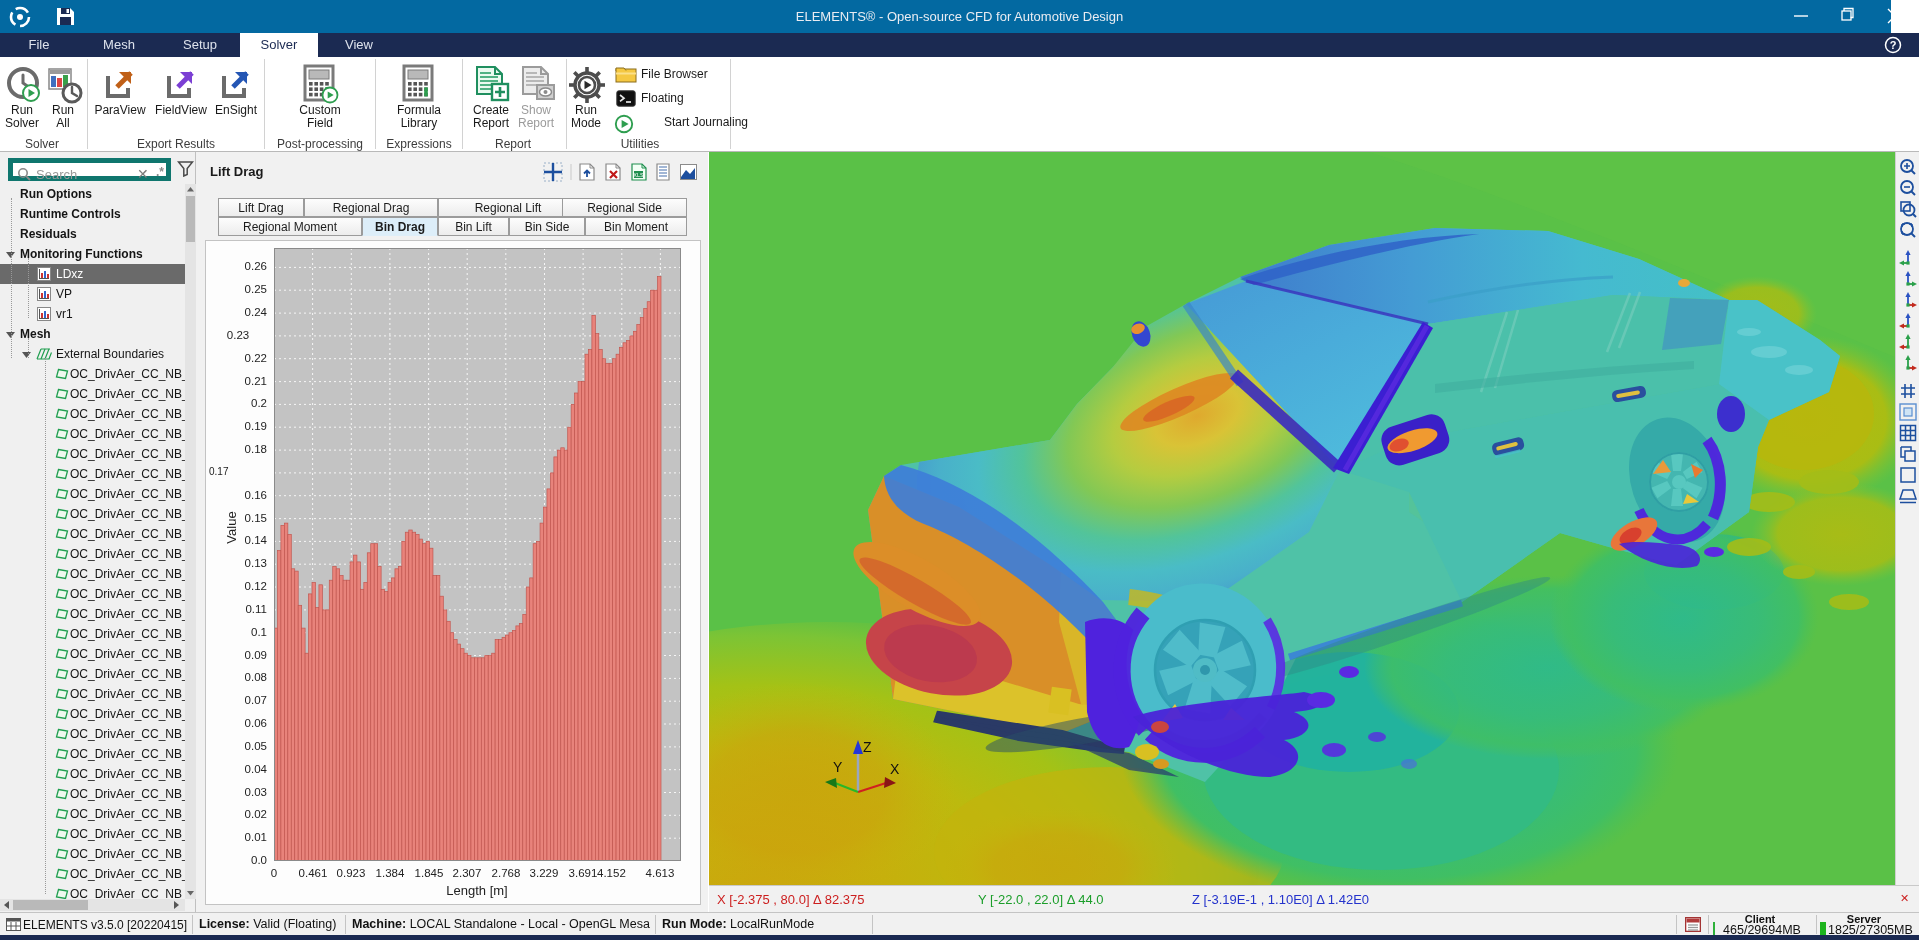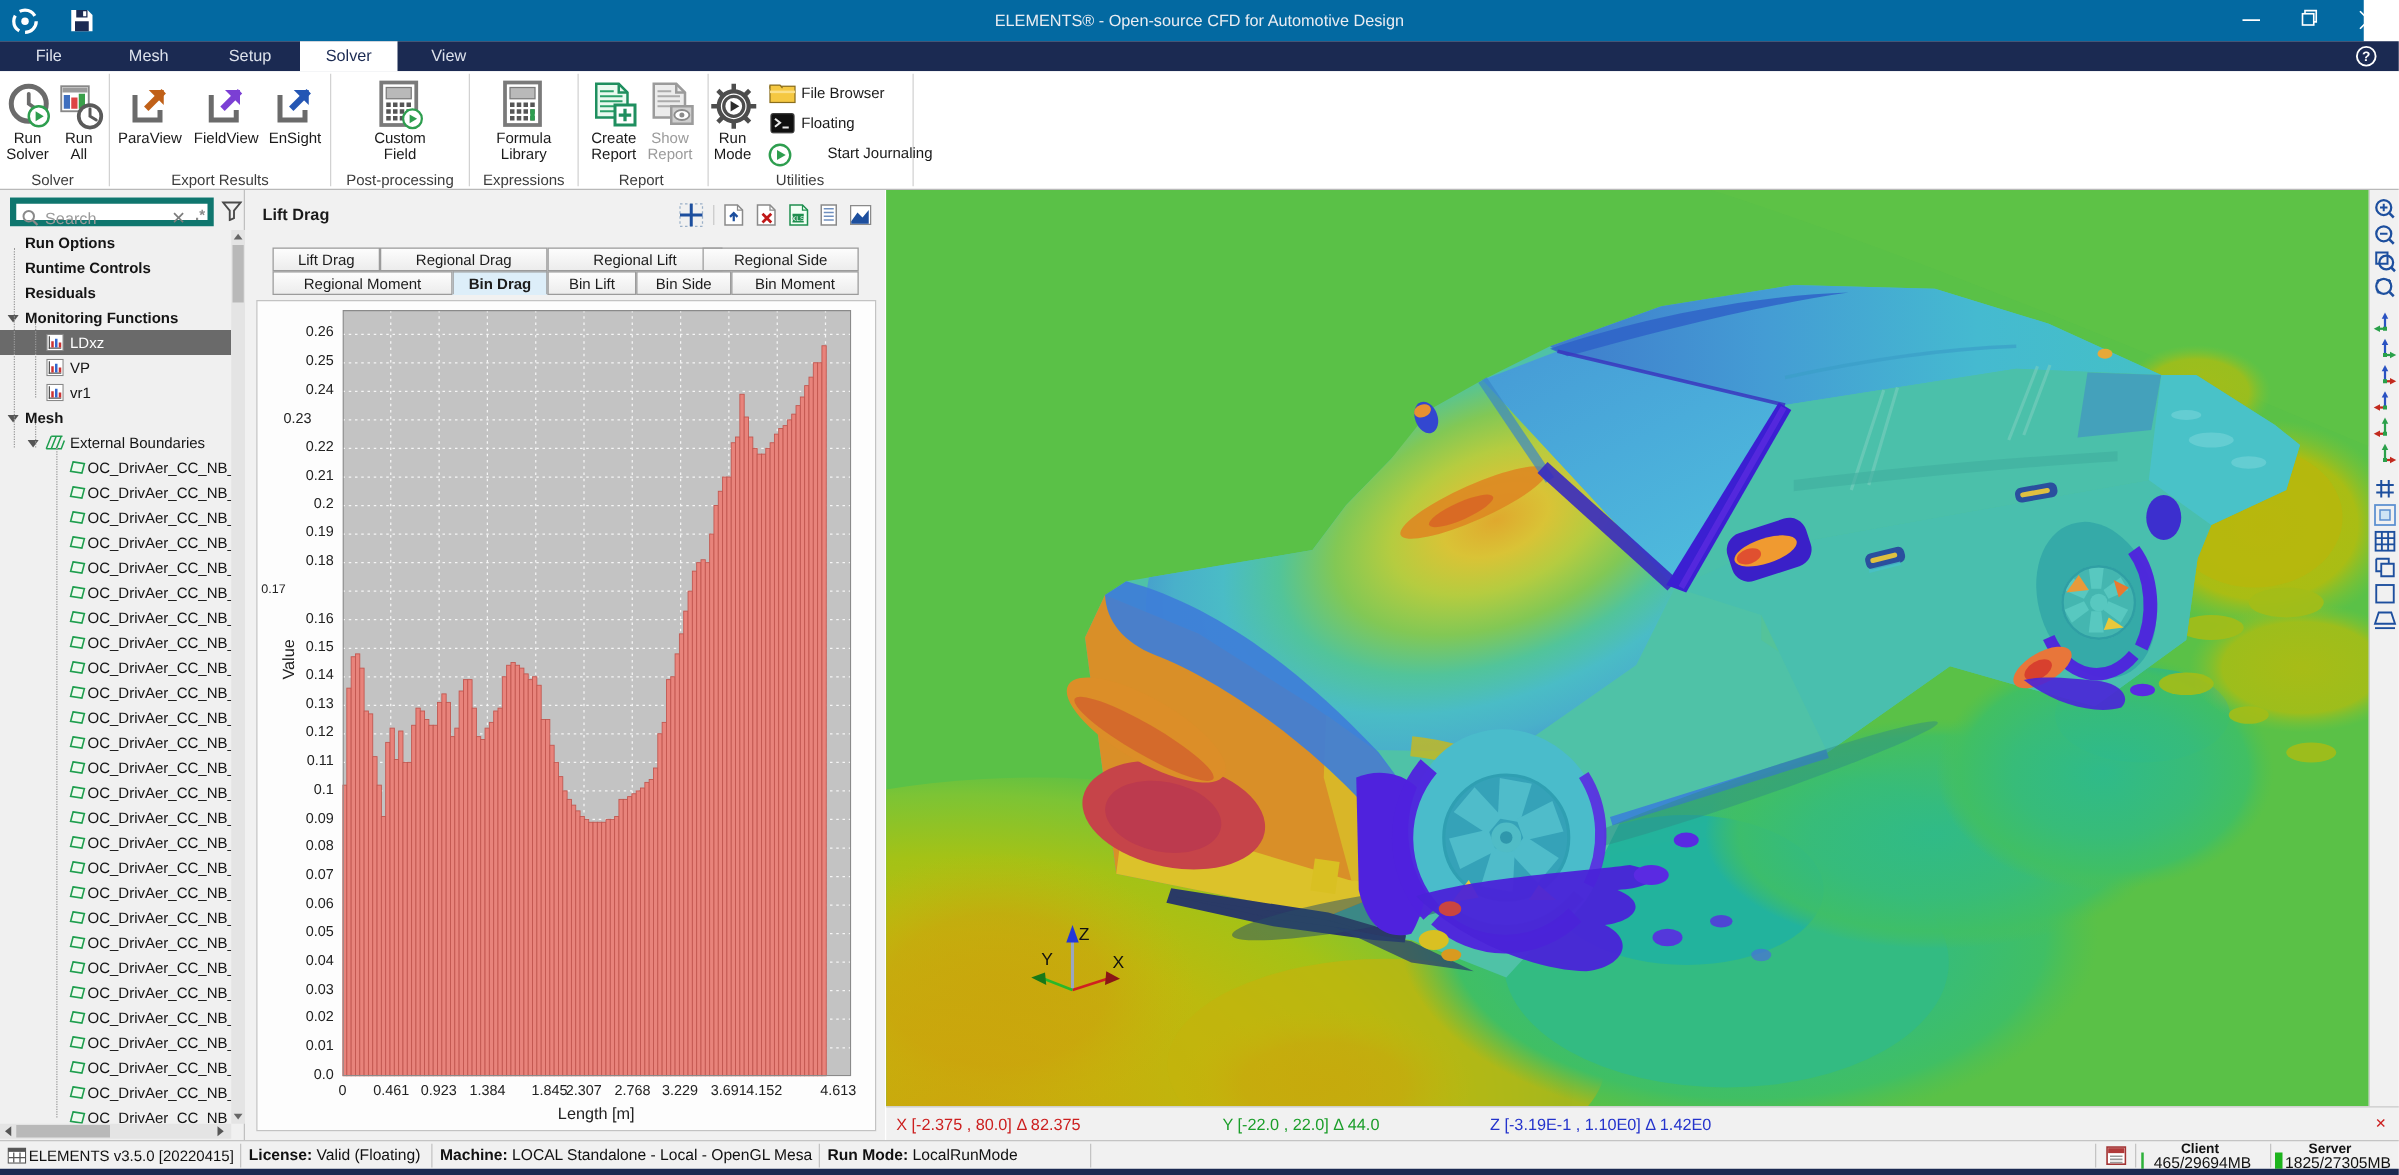--- a/index.html
+++ b/index.html
@@ -198,21 +198,21 @@
     <svg class="abs" style="left:616px;top:33px" width="20" height="17" viewBox="0 0 20 17">
  <rect x="0.8" y="0.8" width="18.4" height="15.4" rx="2" fill="#101010" stroke="#3c3c3c"></rect>
  <path d="M4,5 l4,3.2 -4,3.2" fill="none" stroke="#e8e8e8" stroke-width="1.7"></path>
  <line x1="10" y1="12" x2="15" y2="12" stroke="#e8e8e8" stroke-width="1.7"></line>
 </svg>
     <div class="ilabel" style="left:641px;top:35px;width:120px;text-align:left">Floating</div>
     <svg class="abs" style="left:614px;top:57px" width="20" height="20" viewBox="0 0 20 20">
  <circle cx="10" cy="10" r="8.2" fill="#fff" stroke="#2e9e4f" stroke-width="1.9"></circle>
  <path d="M7.6,6 l7,4 -7,4 z" fill="#2e9e4f"></path>
 </svg>
-    <div class="ilabel" style="left:662px;top:59px;width:130px;text-align:left">Start Journaling</div>
+    <div class="ilabel" style="left:641px;top:59px;width:130px;text-align:center">Start Journaling</div>
   </div>
 <div id="leftpanel">
     <div class="abs" style="left:8px;top:6px;width:163px;height:23px;background:#fff;border:5px solid #0f766e">
  <svg class="abs" style="left:4px;top:4px" width="14" height="14" viewBox="0 0 14 14">
         <circle cx="6" cy="6" r="4.2" fill="none" stroke="#8a8a8a" stroke-width="1.6"></circle>
         <line x1="9.2" y1="9.2" x2="13" y2="13" stroke="#8a8a8a" stroke-width="1.8"></line>
       </svg>
  <span class="abs" style="left:23px;top:4px;color:#9a9a9a;font-size:13px">Search</span>
  <span class="abs" style="left:124px;top:3px;color:#7c7c7c;font-size:14px">✕</span>
  <span class="abs" style="left:143px;top:2px;color:#8a8a8a;font-size:12px;font-weight:bold">.*</span>
@@ -703,27 +703,27 @@
 <div class="abs" style="left:209px;top:375px;width:58px;text-align:right;font-size:11.5px;color:#222">0.21</div>
 <div class="abs" style="left:209px;top:352px;width:58px;text-align:right;font-size:11.5px;color:#222">0.22</div>
 <div class="abs" style="left:209px;top:329px;width:58px;text-align:center;font-size:11.5px;color:#222">0.23</div>
 <div class="abs" style="left:209px;top:306px;width:58px;text-align:right;font-size:11.5px;color:#222">0.24</div>
 <div class="abs" style="left:209px;top:283px;width:58px;text-align:right;font-size:11.5px;color:#222">0.25</div>
 <div class="abs" style="left:209px;top:260px;width:58px;text-align:right;font-size:11.5px;color:#222">0.26</div>
 <div class="abs" style="left:249px;top:867px;width:50px;text-align:center;font-size:11.5px;color:#222">0</div>
 <div class="abs" style="left:288px;top:867px;width:50px;text-align:center;font-size:11.5px;color:#222">0.461</div>
 <div class="abs" style="left:326px;top:867px;width:50px;text-align:center;font-size:11.5px;color:#222">0.923</div>
 <div class="abs" style="left:365px;top:867px;width:50px;text-align:center;font-size:11.5px;color:#222">1.384</div>
-<div class="abs" style="left:404px;top:867px;width:50px;text-align:right;font-size:11.5px;color:#222">1.845</div>
+<div class="abs" style="left:404px;top:867px;width:50px;text-align:center;font-size:11.5px;color:#222">1.845</div>
 <div class="abs" style="left:442px;top:867px;width:50px;text-align:center;font-size:11.5px;color:#222">2.307</div>
 <div class="abs" style="left:481px;top:867px;width:50px;text-align:center;font-size:11.5px;color:#222">2.768</div>
 <div class="abs" style="left:519px;top:867px;width:50px;text-align:center;font-size:11.5px;color:#222">3.229</div>
 <div class="abs" style="left:558px;top:867px;width:50px;text-align:center;font-size:11.5px;color:#222">3.691</div>
 <div class="abs" style="left:597px;top:867px;width:50px;text-align:left;font-size:11.5px;color:#222">4.152</div>
-<div class="abs" style="left:635px;top:867px;width:50px;text-align:right;font-size:11.5px;color:#222">4.613</div>
+<div class="abs" style="left:635px;top:867px;width:50px;text-align:center;font-size:11.5px;color:#222">4.613</div>
 <div class="abs" style="left:377px;top:883px;width:200px;text-align:center;font-size:13px;color:#222">Length [m]</div>
 <div class="abs" style="left:196px;top:520px;width:70px;text-align:center;font-size:13px;color:#222;transform:rotate(-90deg)">Value</div>
 <div id="viewport"><svg width="1186" height="733" viewBox="0 0 1186 733">
       <defs>
  <radialGradient id="warm" cx="0.42" cy="0.55" r="0.58">
    <stop offset="0" stop-color="#cba60d"></stop>
    <stop offset="0.25" stop-color="#c6b00c"></stop>
    <stop offset="0.5" stop-color="#bcba0e"></stop>
    <stop offset="0.72" stop-color="#a4c216"></stop>
    <stop offset="0.9" stop-color="#7cc435"></stop>

